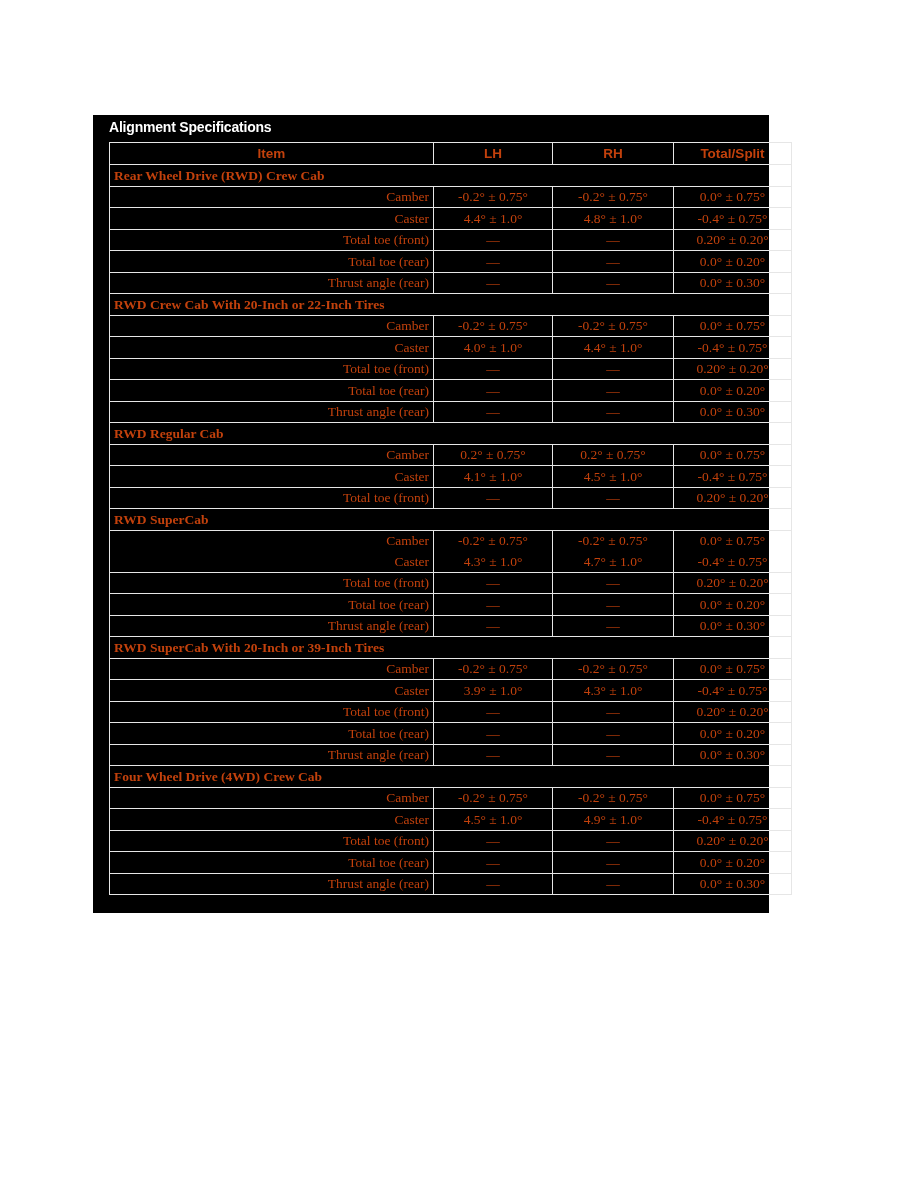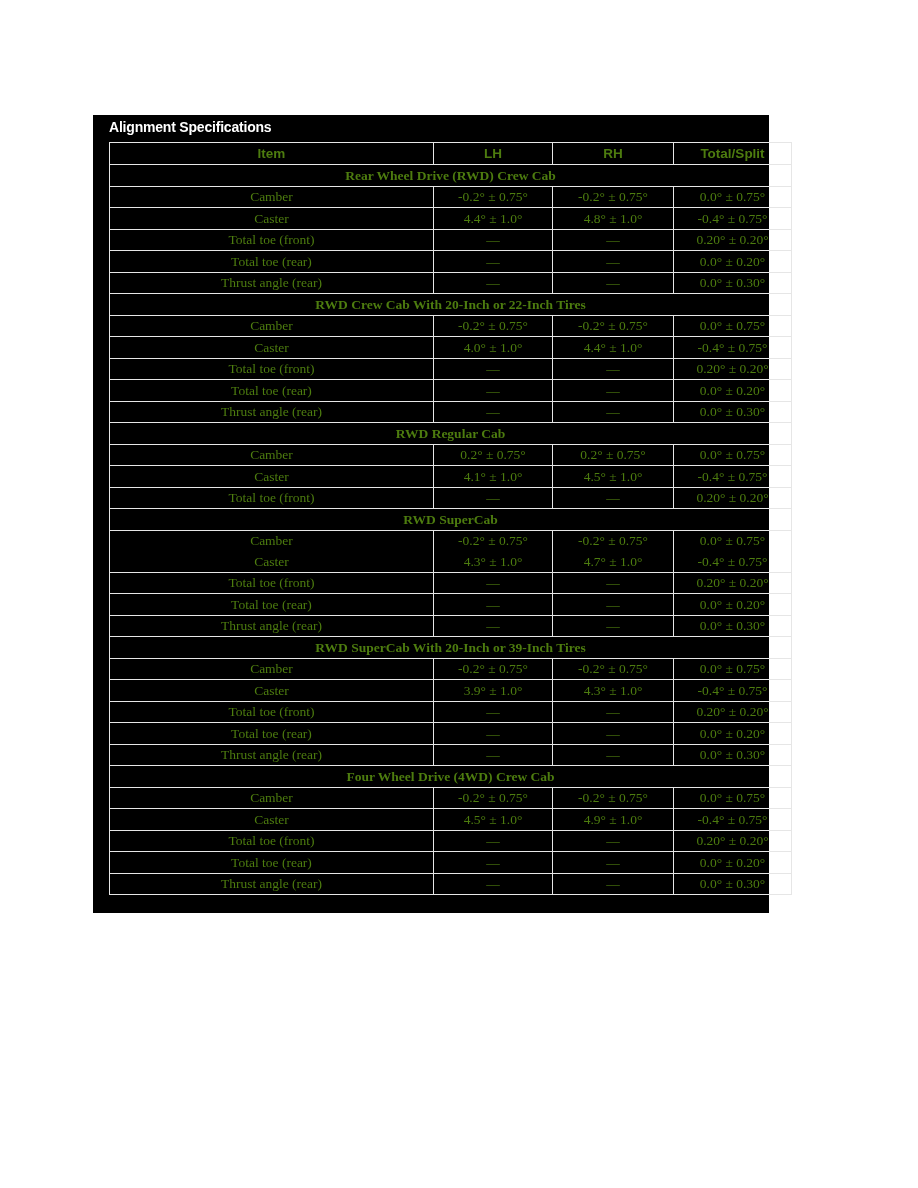--- a/index.html
+++ b/index.html
@@ -9,36 +9,36 @@
     background: #000000;
   }
   .title {
     position: absolute; left: 16px; top: 4px;
     font-family: "Liberation Sans", sans-serif; font-weight: bold; font-size: 14px;
     color: #ffffff; letter-spacing: -0.2px;
   }
   table.spec {
     position: absolute; left: 16px; top: 27px; width: 682px;
     border-collapse: collapse; table-layout: fixed;
-    font-family: "Liberation Serif", serif; font-size: 13.5px; color: #4d7c0f;
+    font-family: "Liberation Serif", serif; font-size: 13.5px; color: #c2410c;
   }
   table.spec col.c-item { width: 324px; }
   table.spec col.c-lh { width: 119px; }
   table.spec col.c-rh { width: 121px; }
   table.spec col.c-tot { width: 118px; }
   table.spec th, table.spec td {
     border: 1.5px solid #e6e6e6; height: 18.5px; padding: 1px 4px; line-height: 17px;
     white-space: nowrap; overflow: hidden;
   }
   table.spec th {
     font-family: "Liberation Sans", sans-serif; font-weight: bold; font-size: 13.5px;
     text-align: center; height: 19px;
   }
-  td.sec { font-weight: bold; text-align: center; }
-  td.item { text-align: center; }
+  td.sec { font-weight: bold; text-align: left; }
+  td.item { text-align: right; }
   td.val { text-align: center; }
   tr.nb-bottom td { border-bottom: none; }
   tr.nb-top td { border-top: none; }
 </style>
 </head>
 <body>
 
 <div class="panel">
   <div class="title">Alignment Specifications</div>
   <table class="spec">

